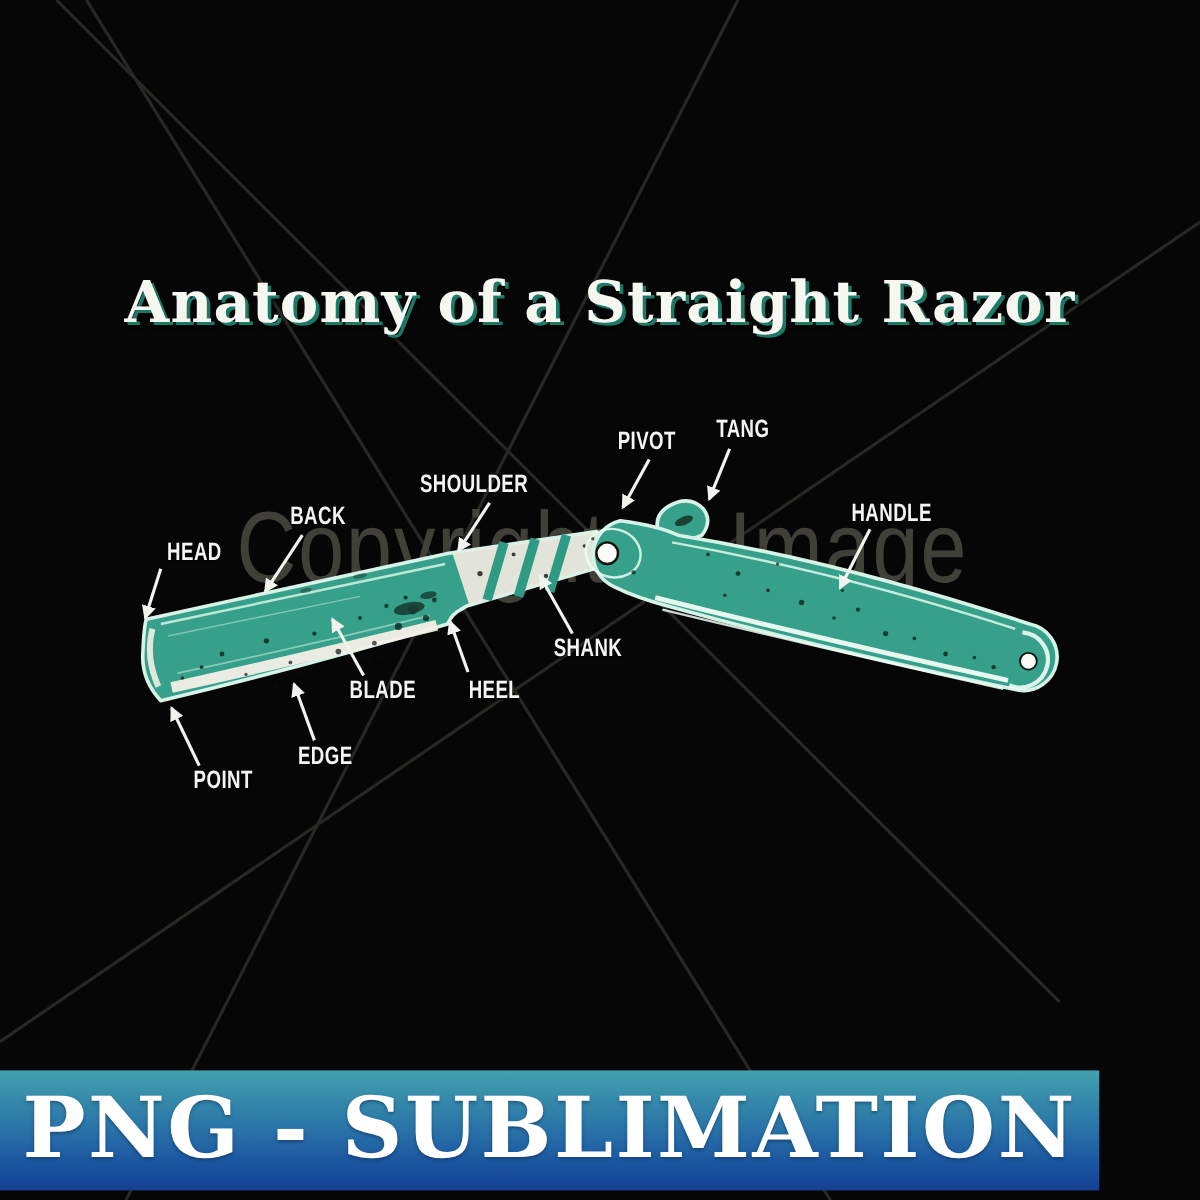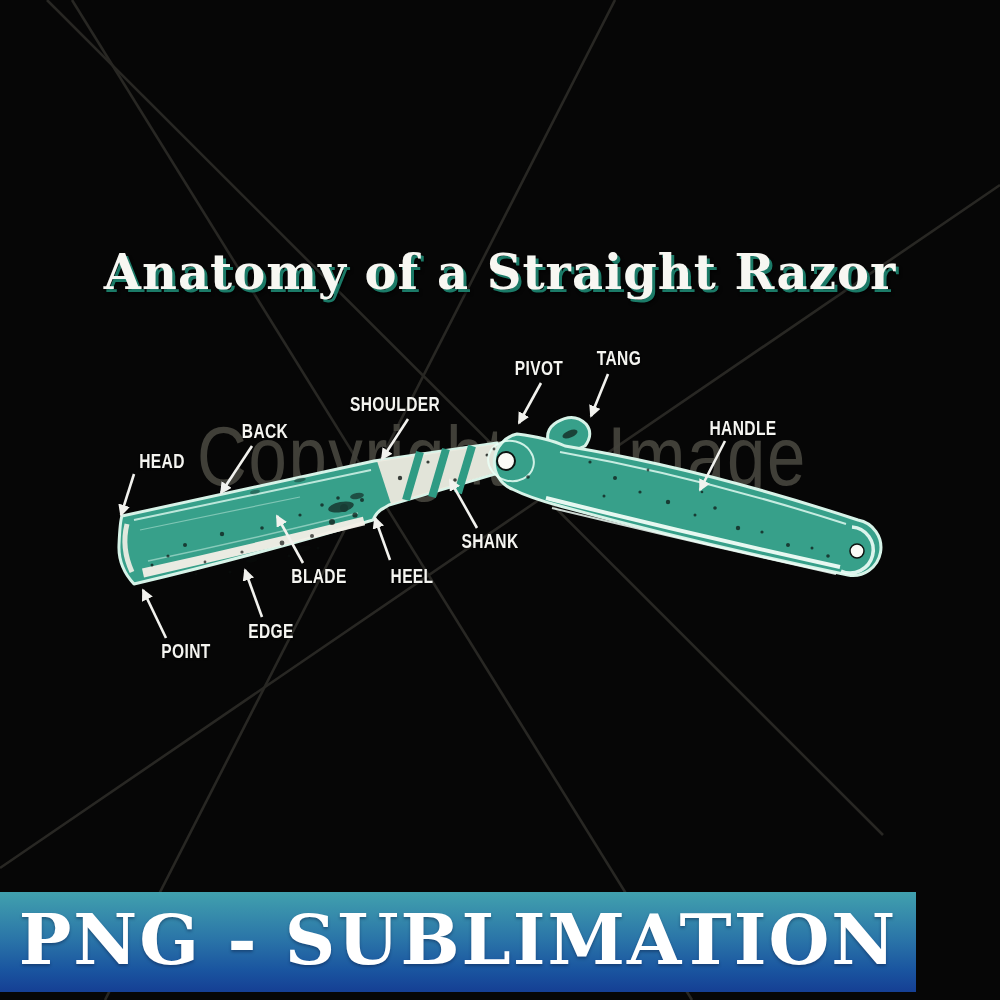--- a/index.html
+++ b/index.html
@@ -22,21 +22,21 @@
     font-weight:400;
     color:#45443d;
     letter-spacing:2px;
     white-space:nowrap;
     z-index:2;
     opacity:.92;
   }
   
   .page-title{
     position:absolute;
-    left:500px;top:244px;
+    left:500px;top:224px;
     transform:translateX(-50%);
     font-family:"DejaVu Serif",serif;
     font-weight:700;
     font-size:48px;
     letter-spacing:1px;
     color:#f7f7f2;
     white-space:nowrap;
     text-shadow:3px 3px 0 #1b7a67,4px 5px 3px rgba(0,0,0,.65);
     z-index:5;
   }

